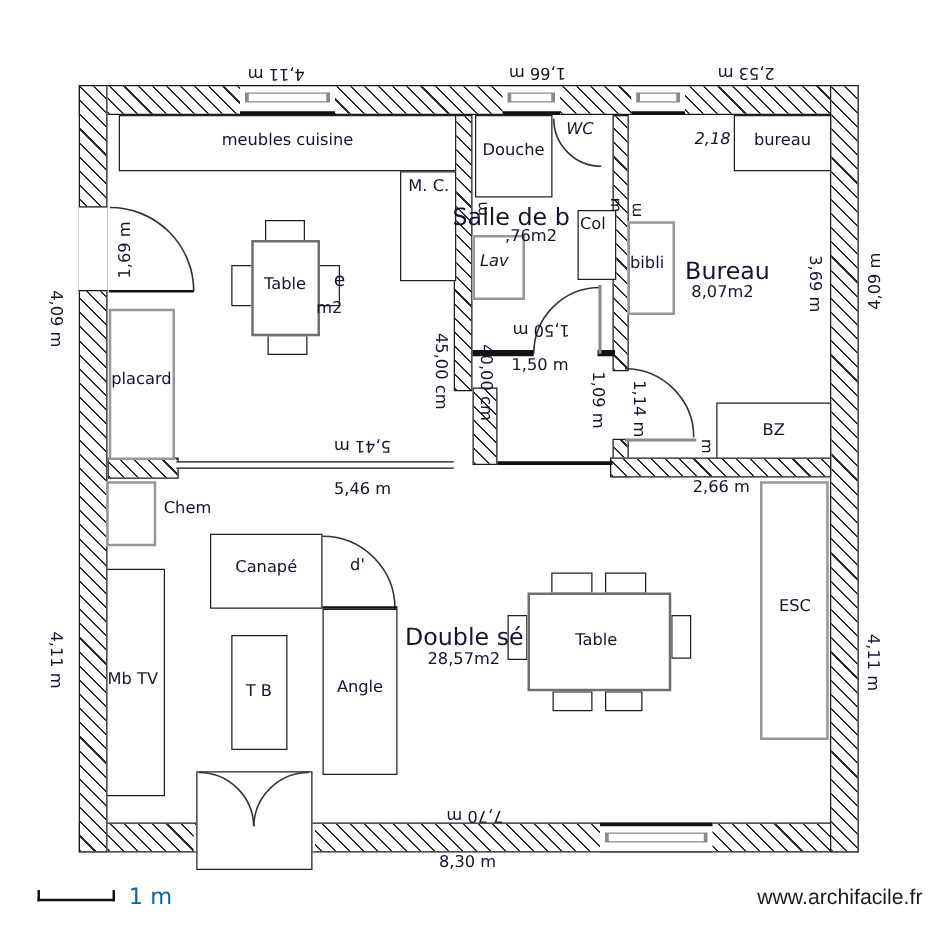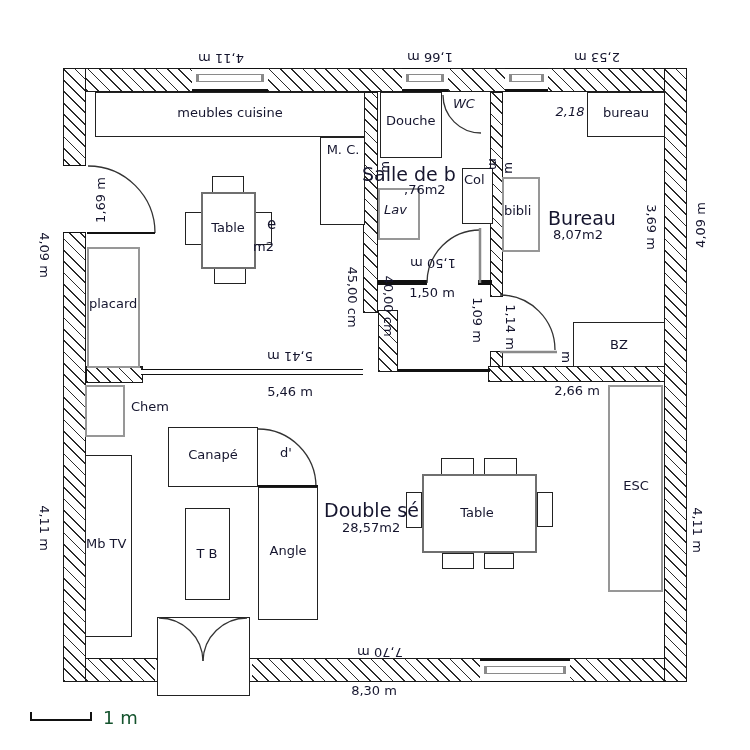--- a/index.html
+++ b/index.html
@@ -30,21 +30,21 @@
   .ctr{transform:translate(-50%,-50%);}
   .r90{transform:translate(-50%,-50%) rotate(90deg);}
   .rm90{transform:translate(-50%,-50%) rotate(-90deg);}
   .r180{transform:translate(-50%,-50%) rotate(180deg);}
   svg.arcs{position:absolute;left:0;top:0;z-index:30;pointer-events:none;}
   .furnlayer{z-index:20;}
   .scalebar{position:absolute;left:30px;top:712px;width:62px;height:9px;box-sizing:border-box;
             border-left:2px solid #111;border-right:2px solid #111;border-bottom:2px solid #111;}
   .site{position:absolute;right:12px;top:708px;font-family:"Liberation Sans",sans-serif;
         font-size:17px;color:#1c1c1c;}
-  .scaletxt{position:absolute;left:103px;top:708px;font-size:18px;color:#14532d;}
+  .scaletxt{position:absolute;left:103px;top:708px;font-size:18px;color:#0369a1;}
 </style>
 </head>
 <body>
 
 <div class="plan">
 
   <div class="wall" style="left:63px;top:68px;width:624px;height:24px;"></div>
   <div class="wall" style="left:63px;top:658px;width:624px;height:24px;"></div>
   <div class="wall" style="left:63px;top:68px;width:23px;height:614px;"></div>
   <div class="wall" style="left:664px;top:68px;width:23px;height:614px;"></div>
@@ -179,14 +179,15 @@
   <span class="lbl r180" style="left:380px;top:652px;">7,70 m</span>
   <span class="lbl ctr" style="left:374px;top:691px;">8,30 m</span>
 
   <span class="lbl sm rm90" style="left:386px;top:167px;">m</span>
   <span class="lbl sm r90" style="left:492px;top:164px;">m</span>
   <span class="lbl sm rm90" style="left:509px;top:168px;">m</span>
   <span class="lbl sm r90" style="left:565px;top:357px;">m</span>
 
   <div class="scalebar"></div>
   <span class="scaletxt lbl" style="left:103px;top:708px;font-size:18px;">1 m</span>
+  <span class="site">www.archifacile.fr</span>
 
 </div>
 
 </body></html>

